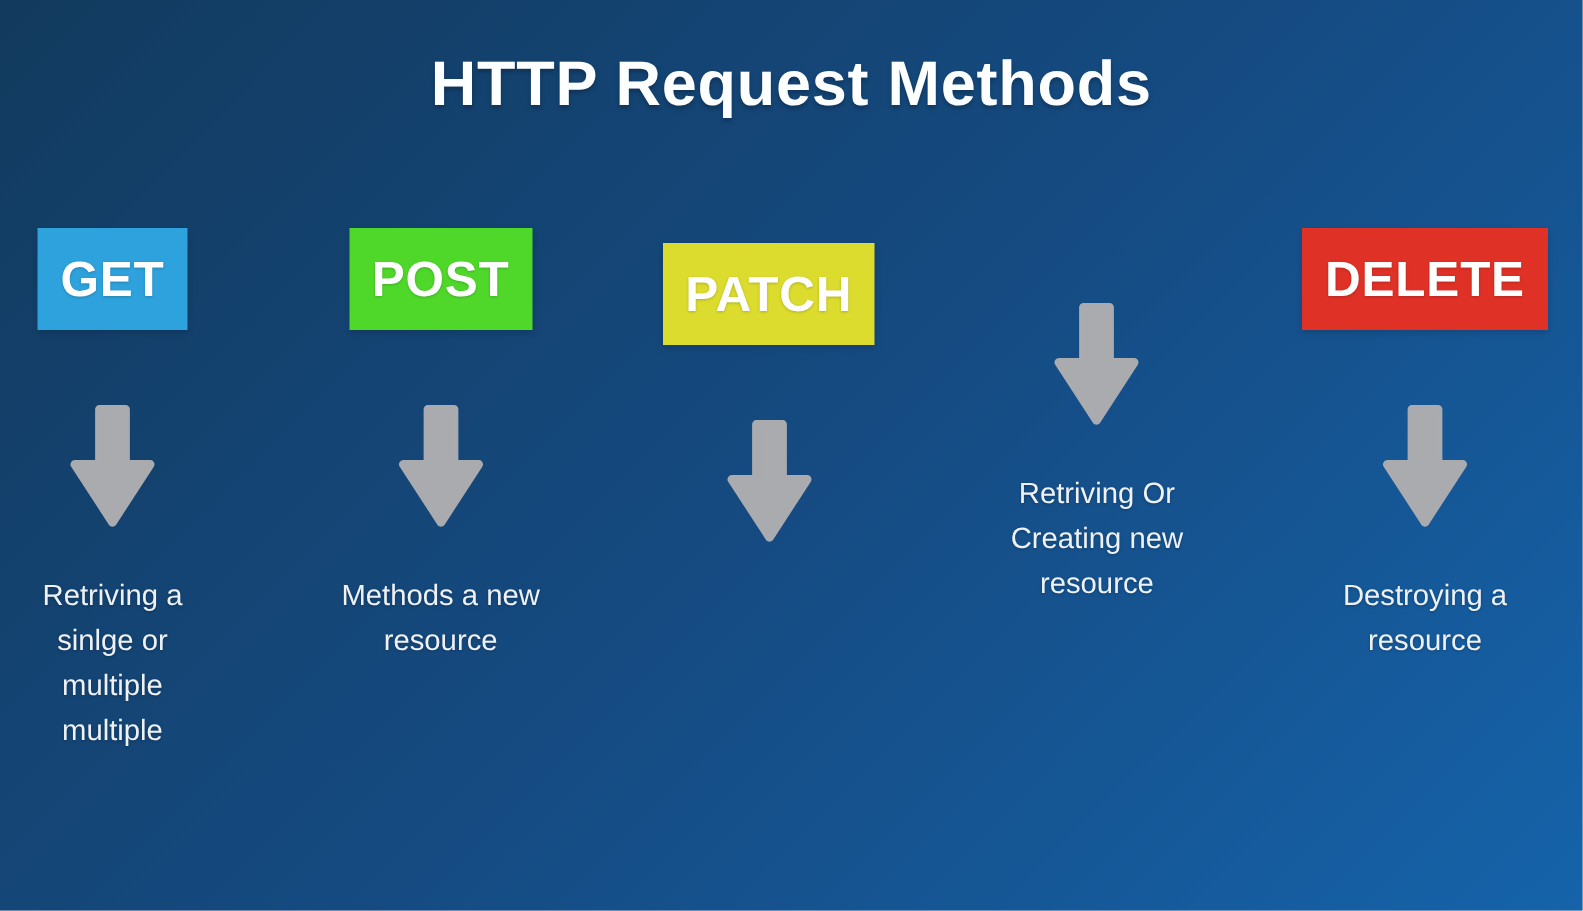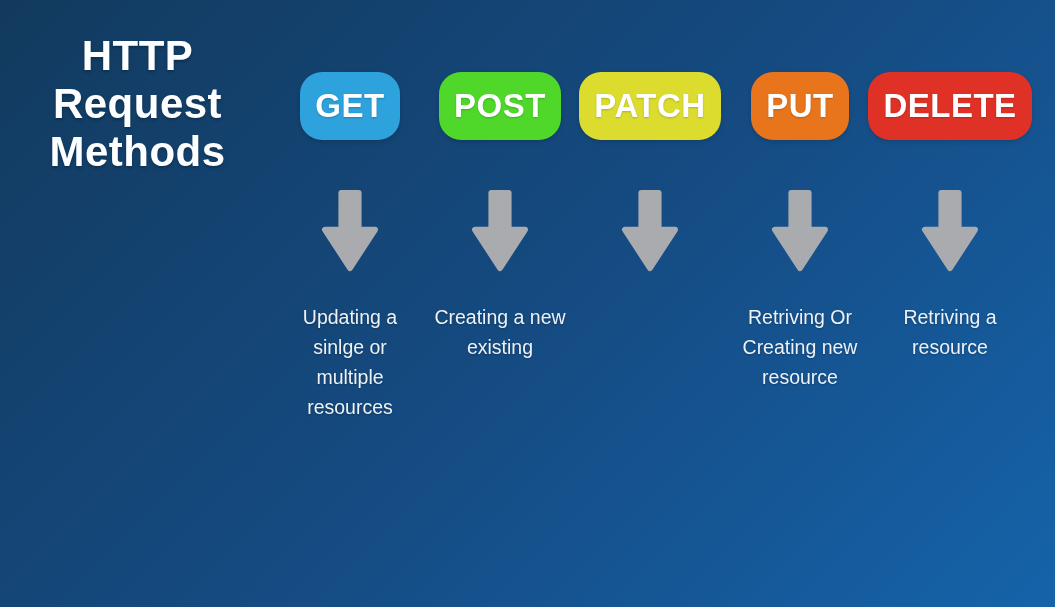--- a/index.html
+++ b/index.html
@@ -3,21 +3,21 @@
 <meta charset="utf-8">
 <style>
   * { margin: 0; padding: 0; box-sizing: border-box; }
   html, body { width: 1055px; height: 607px; overflow: hidden; }
   body {
     font-family: "Liberation Sans", sans-serif;
     background: linear-gradient(135deg, #123a5e 0%, #154b82 52%, #1563aa 100%);
   }
   .canvas {
     width: 1055px; height: 607px;
-    display: flex; flex-direction: row;
+    display: flex; flex-direction: column;
   }
   .title {
     margin-top: 32px;
     text-align: center;
     color: #fdfeff;
     font-size: 42px;
     font-weight: bold;
     letter-spacing: 0.5px;
     text-shadow: 0 2px 3px rgba(0,0,0,0.25);
   }
@@ -30,21 +30,21 @@
   .method-col {
     width: 150px;
     display: flex;
     flex-direction: column;
     align-items: center;
   }
   .badge {
     height: 68px;
     min-width: 86px;
     padding: 0 15px;
-    border-radius: 22px;
+    border-radius: 0;
     display: flex;
     align-items: center;
     justify-content: center;
     color: #ffffff;
     font-size: 33px;
     font-weight: bold;
     letter-spacing: 0.5px;
     text-shadow: 0 1px 2px rgba(0,0,0,0.2);
     box-shadow: 0 2px 4px rgba(0,0,0,0.15);
   }
@@ -75,56 +75,55 @@
 
   <div class="columns">
 
     <div class="method-col">
       <div class="badge" style="background: rgb(45, 162, 220);">GET</div>
       <div class="arrow-wrap" style="color: rgb(169, 171, 174);">
         <svg width="58" height="85" viewBox="0 0 60 88" fill="currentColor" stroke="currentColor" stroke-width="6" stroke-linejoin="round" stroke-linecap="round">
           <path d="M21 4 L39 4 L39 42 L56 42 L30 82 L4 42 L21 42 Z"></path>
         </svg>
       </div>
-      <p class="description">Updating a sinlge or multiple resources</p>
+      <p class="description">Retriving a sinlge or multiple multiple</p>
     </div>
 
     <div class="method-col">
       <div class="badge" style="background: rgb(79, 216, 42); text-align: right;">POST</div>
       <div class="arrow-wrap" style="color: rgb(169, 171, 174);">
         <svg width="58" height="85" viewBox="0 0 60 88" fill="currentColor" stroke="currentColor" stroke-width="6" stroke-linejoin="round" stroke-linecap="round">
           <path d="M21 4 L39 4 L39 42 L56 42 L30 82 L4 42 L21 42 Z"></path>
         </svg>
       </div>
-      <p class="description">Creating a new existing</p>
+      <p class="description">Methods a new resource</p>
     </div>
 
     <div class="method-col">
-      <div class="badge" style="background: rgb(220, 220, 46);">PATCH</div>
+      <div class="badge" style="background: rgb(220, 220, 46); margin-top: 10px;">PATCH</div>
       <div class="arrow-wrap" style="color: rgb(169, 171, 174);">
         <svg width="58" height="85" viewBox="0 0 60 88" fill="currentColor" stroke="currentColor" stroke-width="6" stroke-linejoin="round" stroke-linecap="round">
           <path d="M21 4 L39 4 L39 42 L56 42 L30 82 L4 42 L21 42 Z"></path>
         </svg>
       </div>
     </div>
 
     <div class="method-col">
-      <div class="badge" style="background: rgb(232, 117, 28);">PUT</div>
       <div class="arrow-wrap" style="color: rgb(169, 171, 174);">
         <svg width="58" height="85" viewBox="0 0 60 88" fill="currentColor" stroke="currentColor" stroke-width="6" stroke-linejoin="round" stroke-linecap="round">
           <path d="M21 4 L39 4 L39 42 L56 42 L30 82 L4 42 L21 42 Z"></path>
         </svg>
       </div>
       <p class="description">Retriving Or Creating new resource</p>
     </div>
 
     <div class="method-col">
       <div class="badge" style="background: rgb(224, 49, 38);">DELETE</div>
       <div class="arrow-wrap" style="color: rgb(169, 171, 174);">
         <svg width="58" height="85" viewBox="0 0 60 88" fill="currentColor" stroke="currentColor" stroke-width="6" stroke-linejoin="round" stroke-linecap="round">
           <path d="M21 4 L39 4 L39 42 L56 42 L30 82 L4 42 L21 42 Z"></path>
         </svg>
       </div>
-      <p class="description">Retriving a resource</p>
+      <p class="description">Destroying a resource</p>
     </div>
 
   </div>
 </div>
 
 </body></html>

